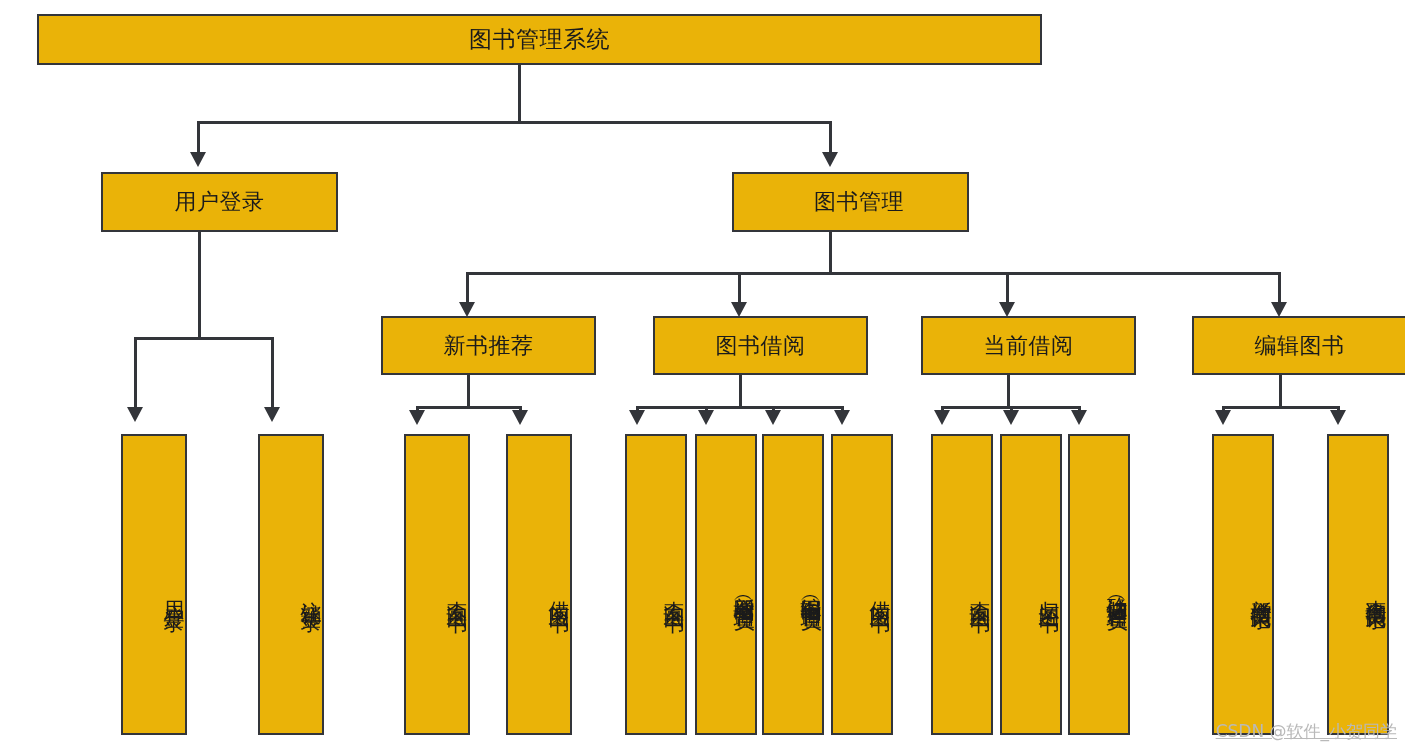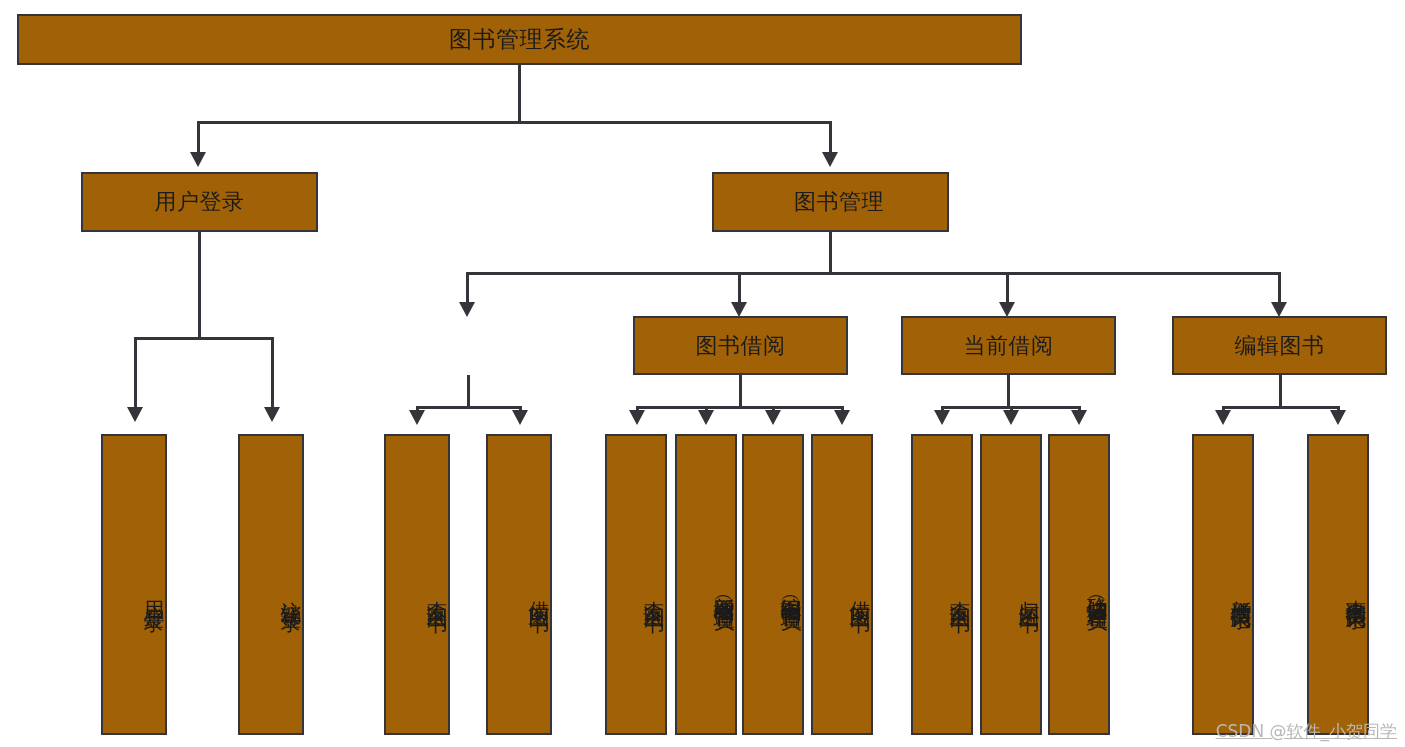--- a/index.html
+++ b/index.html
@@ -17,29 +17,30 @@
     height: 747px;
     background: #ffffff;
     overflow: hidden;
   }
 
   
   .node {
     position: absolute;
     box-sizing: border-box;
     border: 2.5px solid #33353a;
-    background: #a16207;
+    background: #eab308;
     display: flex;
     align-items: center;
     justify-content: center;
     color: #1b1b1b;
     font-size: 22px;
     line-height: 1.25;
     letter-spacing: 0.5px;
     white-space: nowrap;
+    margin-left: 20px;
   }
   .node.root {
     font-size: 23px;
   }
   .node.leaf {
     writing-mode: vertical-rl;
     text-orientation: upright;
     align-items: flex-start;
     justify-content: center;
     padding-top: 14px;
@@ -114,20 +115,21 @@
   <div class="seg hseg" style="left:466px; top:272px; width:812px;"></div>
   <div class="seg vseg" style="left:466px; top:272px; height:32px;"></div>
   <div class="arrow" style="left:459px; top:302px;"></div>
   <div class="seg vseg" style="left:738px; top:272px; height:32px;"></div>
   <div class="arrow" style="left:731px; top:302px;"></div>
   <div class="seg vseg" style="left:1006px; top:272px; height:32px;"></div>
   <div class="arrow" style="left:999px; top:302px;"></div>
   <div class="seg vseg" style="left:1278px; top:272px; height:32px;"></div>
   <div class="arrow" style="left:1271px; top:302px;"></div>
 
+  <div class="node" style="left:361px; top:316px; width:215px; height:59px;">新书推荐</div>
 
   <div class="node" style="left:901px; top:316px; width:215px; height:59px;">当前借阅</div>
 
   <div class="node" style="left:633px; top:316px; width:215px; height:59px;">图书借阅</div>
 
   <div class="node" style="left:1172px; top:316px; width:215px; height:59px;">编辑图书</div>
 
   <div class="seg vseg" style="left:467px; top:375px; height:33px;"></div>
   <div class="seg hseg" style="left:416px; top:406px; width:105px;"></div>
   <div class="seg vseg" style="left:416px; top:406px; height:8px;"></div>

